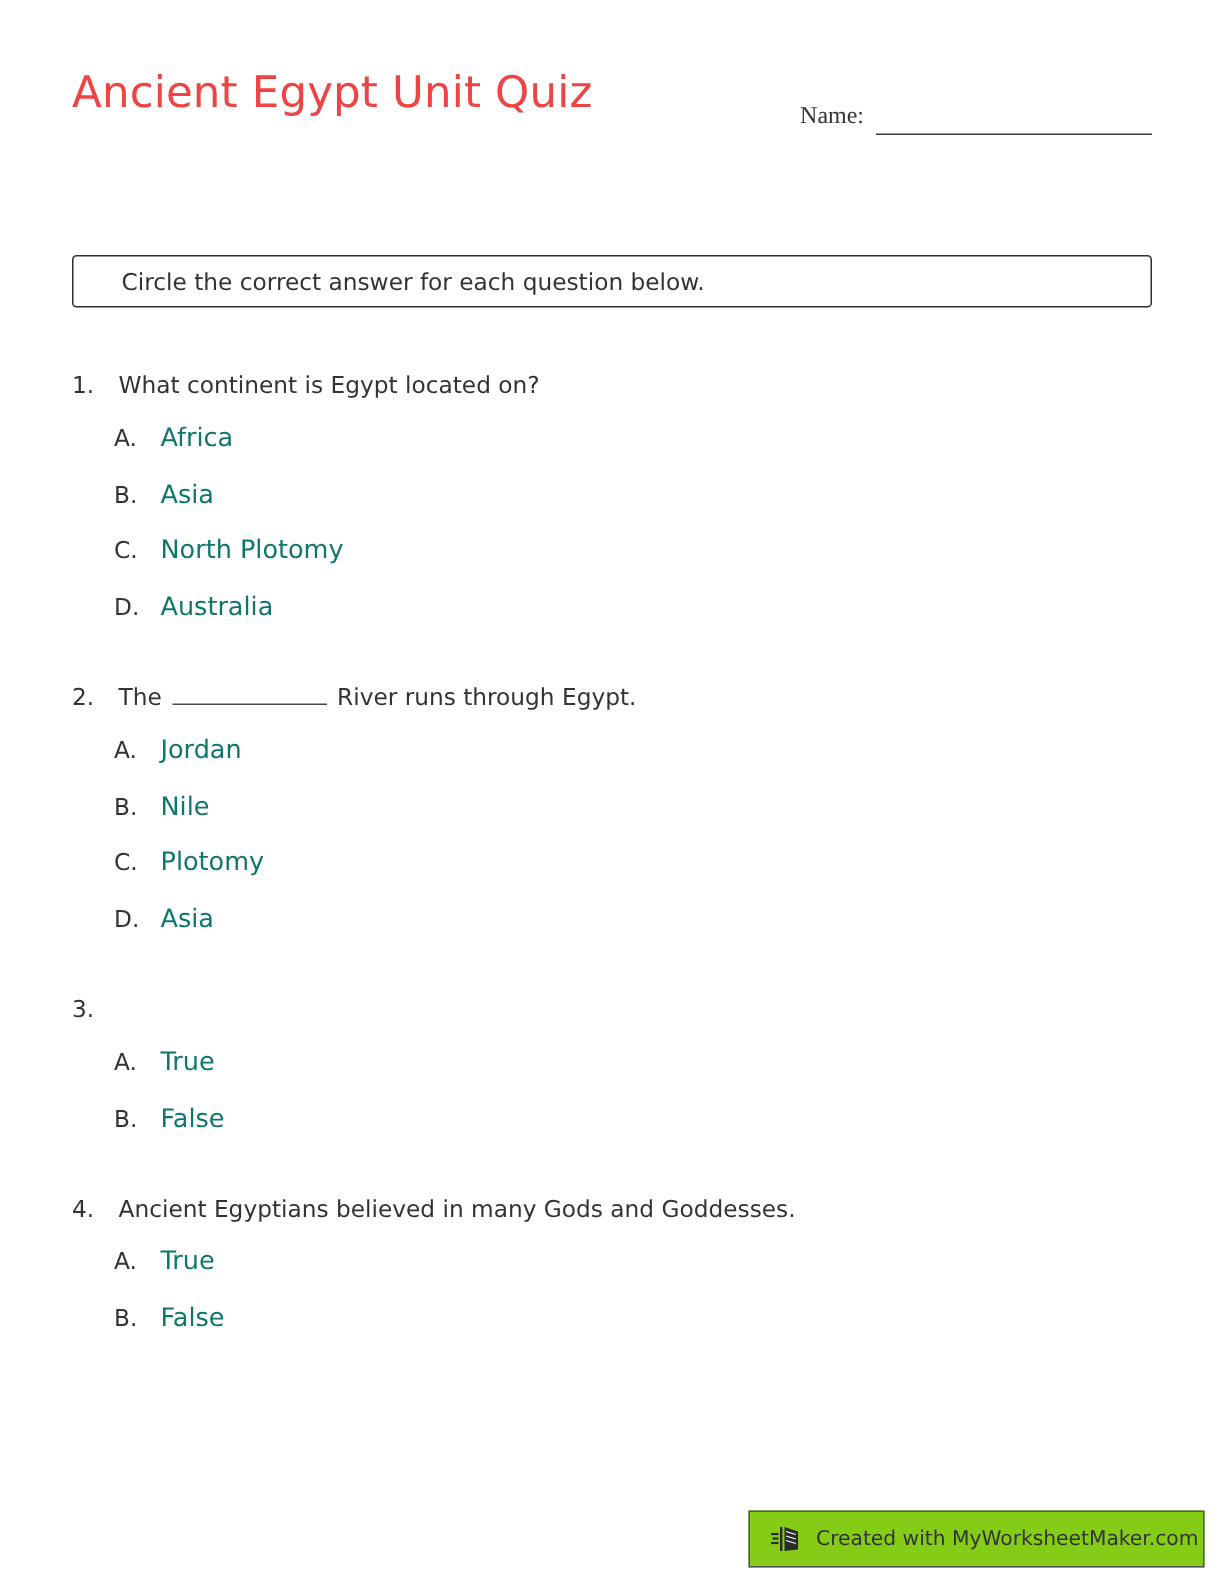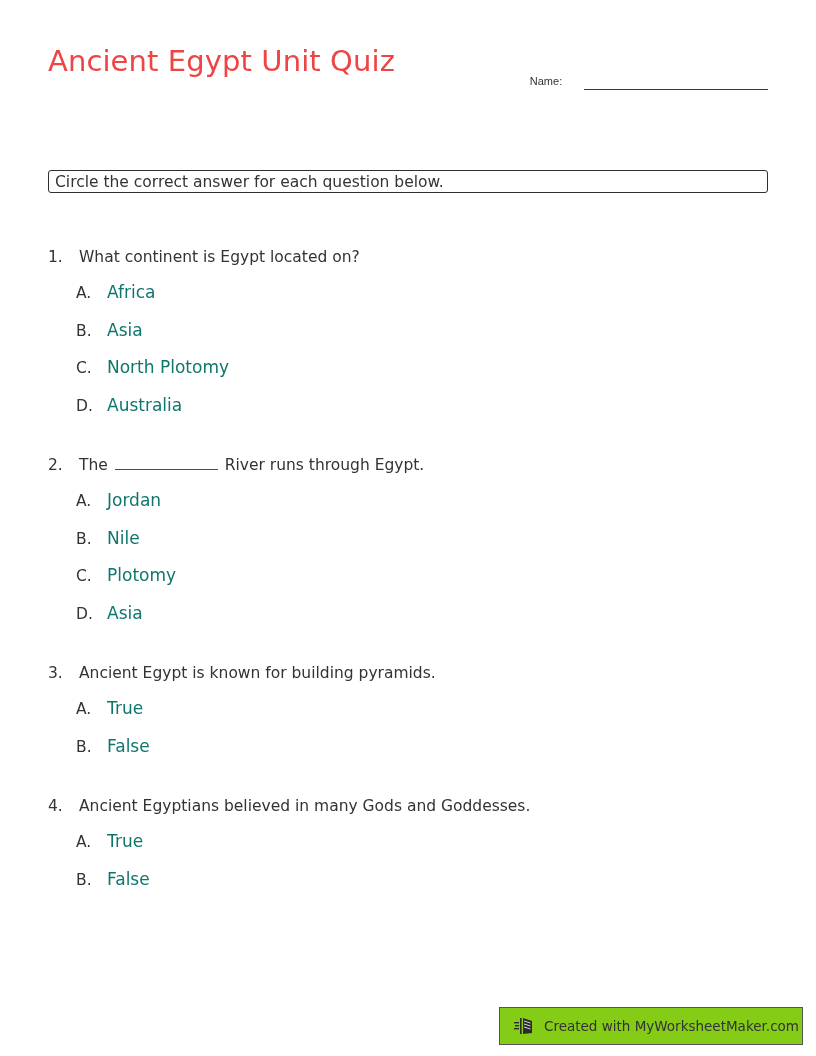--- a/index.html
+++ b/index.html
@@ -46,48 +46,48 @@
     top: 8px;
     width: 252px;
   }
   .field-row {
     display: flex;
     align-items: flex-end;
     justify-content: flex-end;
     height: 38px;
   }
   .field-label {
-    font-family: Liberation Sans, sans-serif;
-    font-size: 11px;
-    color: #333333;
-    text-align: center;
+    font-family: Liberation Serif, serif;
+    font-size: 16px;
+    color: #333333;
+    text-align: right;
     width: 62px;
     padding-bottom: 3px;
     white-space: nowrap;
   }
   .field-line {
     width: 190px;
     border-bottom: 1.4px solid #3a3a3a;
     height: 20px;
     margin-left: 8px;
   }
 
   
   .instructions-box {
     position: absolute;
     left: 48px;
     top: 170px;
     width: 720px;
-    height: 23px;
+    height: 35px;
     box-sizing: border-box;
     border: 1.2px solid #2f2f2f;
     border-radius: 3px;
     display: flex;
     align-items: center;
-    padding: 0 6px;
+    padding: 0 32px;
   }
   .instructions-text {
     font-size: 15.5px;
     color: #333333;
   }
 
   
   .questions {
     position: absolute;
     left: 48px;
@@ -226,21 +226,20 @@
           <div class="option-text">Plotomy</div>
         </div>
         <div class="option-row">
           <div class="option-letter">D.</div>
           <div class="option-text">Asia</div>
         </div>
       </div>
       <div class="question-block">
         <div class="question-line">
           <div class="question-number">3.</div>
-          <div class="question-text"><span>Ancient Egypt is known for building pyramids.</span></div>
         </div>
         <div class="option-row">
           <div class="option-letter">A.</div>
           <div class="option-text">True</div>
         </div>
         <div class="option-row">
           <div class="option-letter">B.</div>
           <div class="option-text">False</div>
         </div>
       </div>

